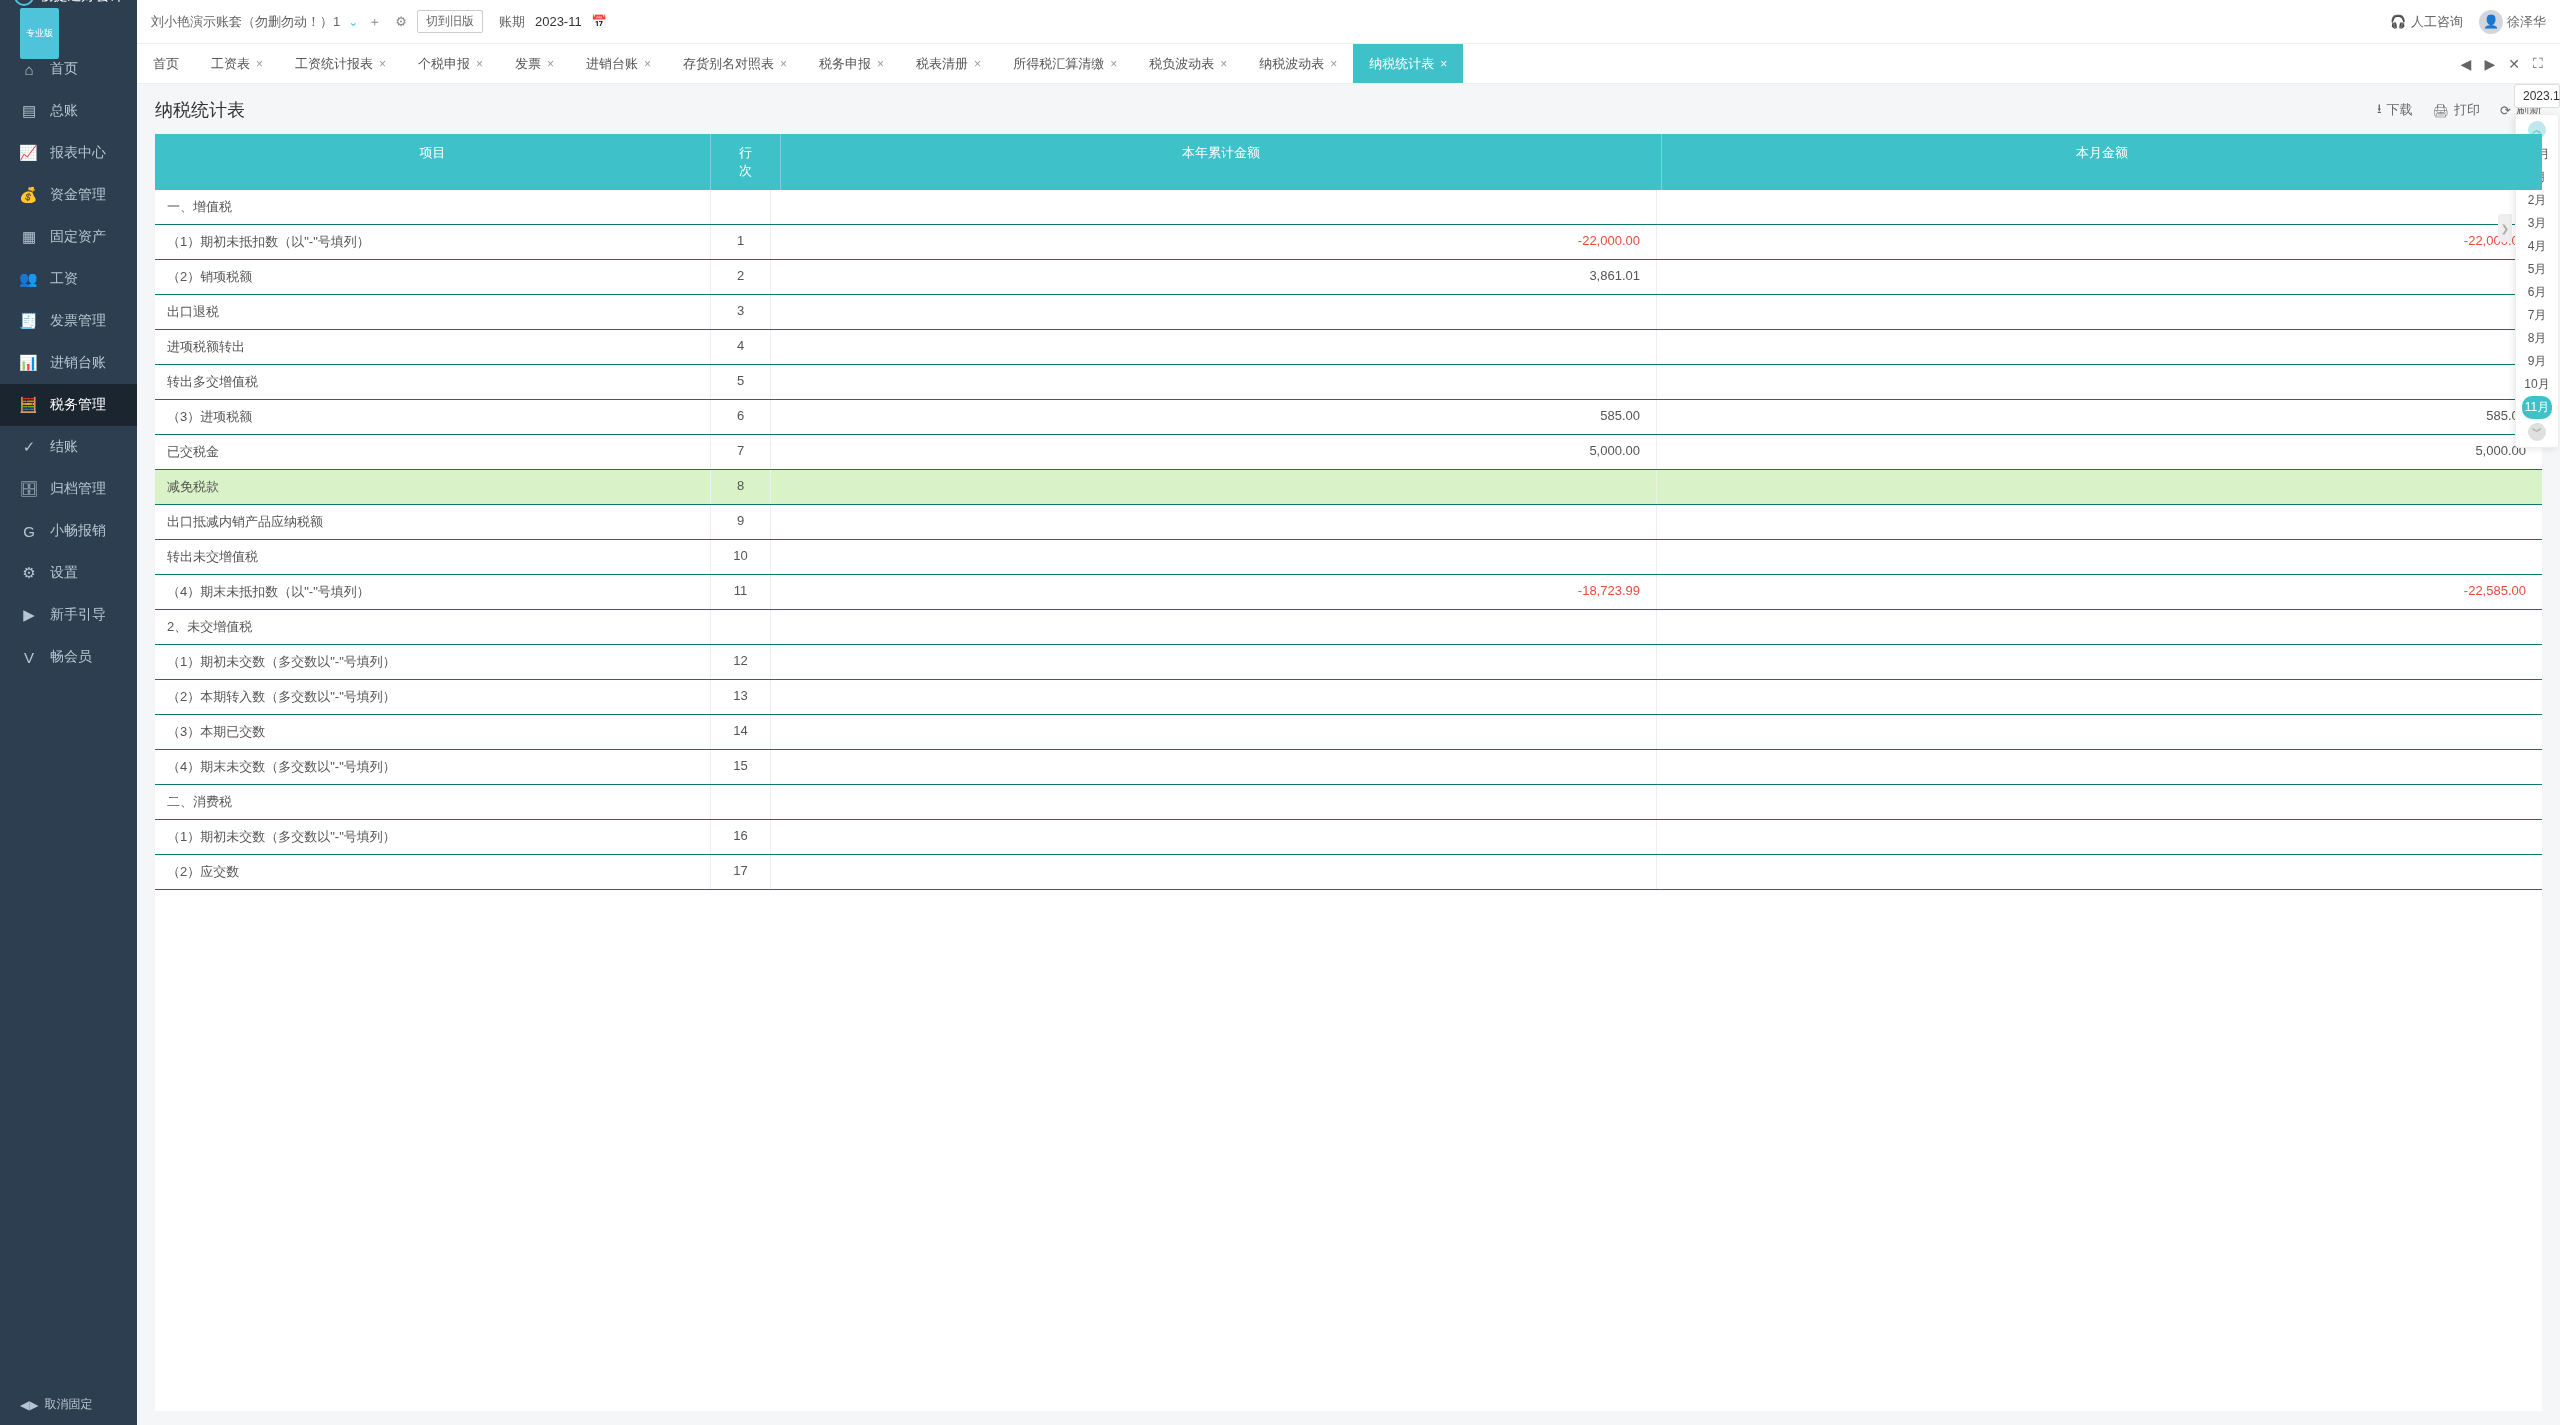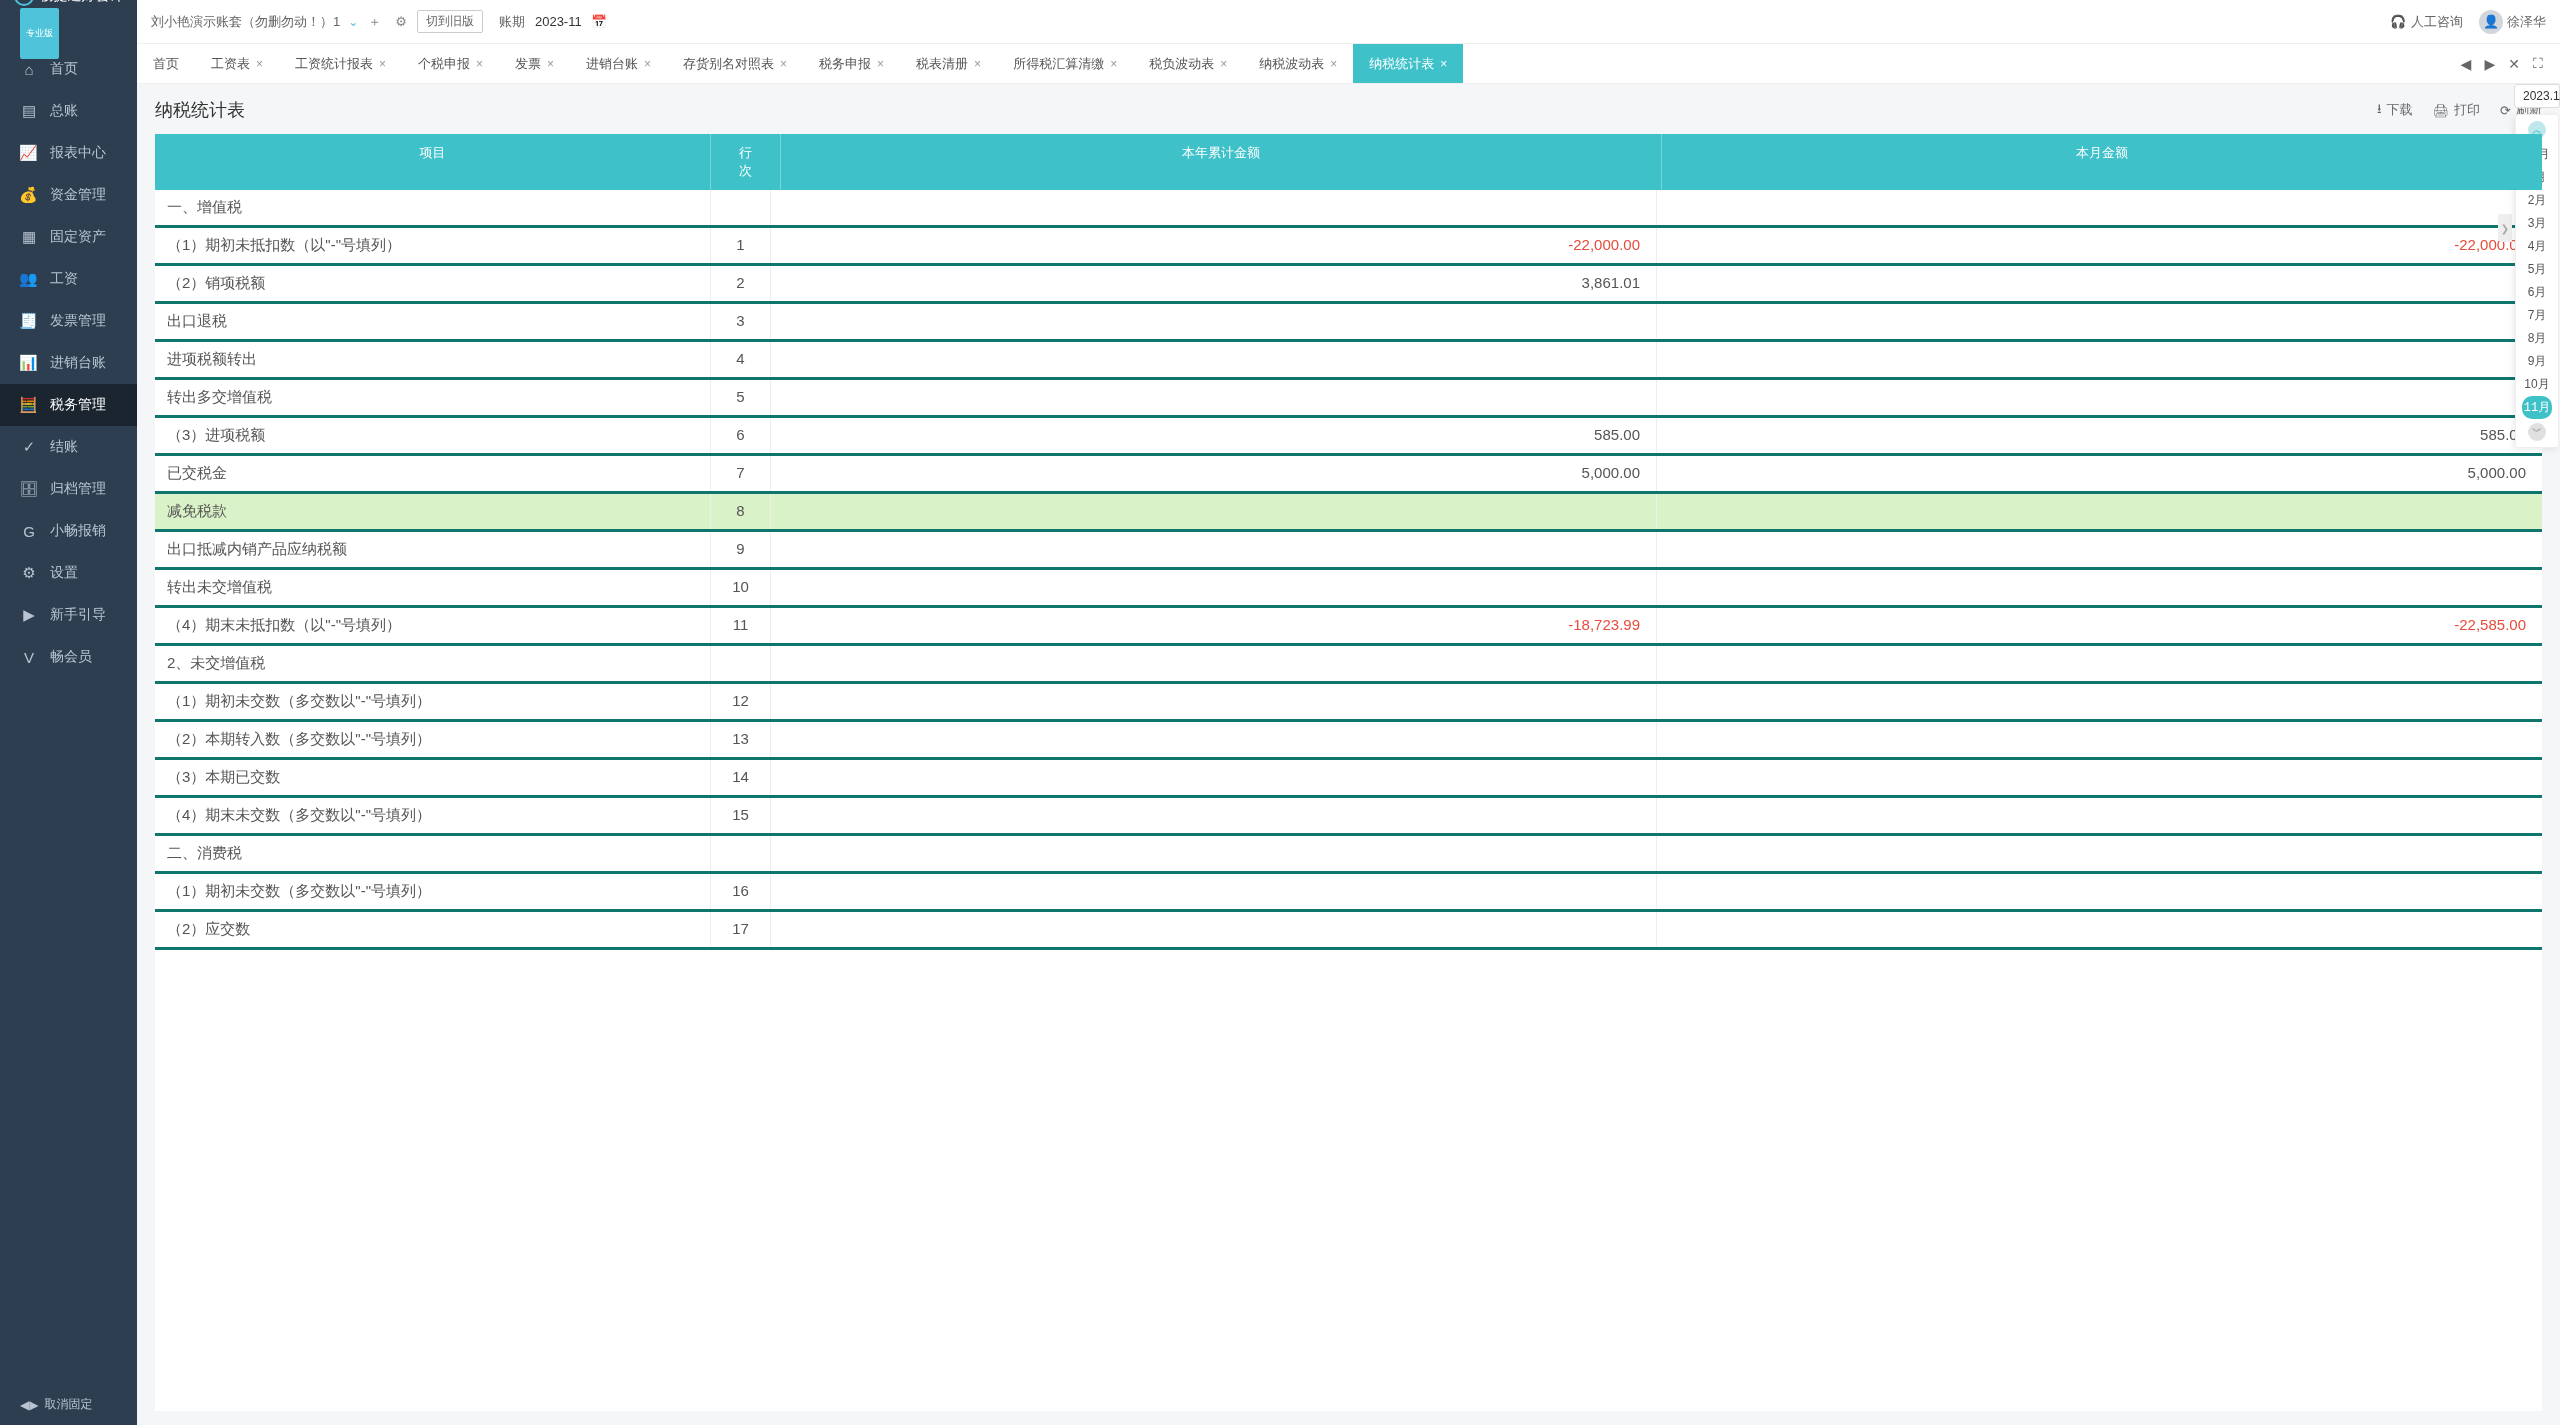--- a/index.html
+++ b/index.html
@@ -56,36 +56,36 @@
 .header-actions .act { display: flex; align-items: center; gap: 5px; cursor: pointer; }
 
 
 .table-wrap { flex: 1; margin: 0 18px 14px; background: #fff; overflow-y: auto; position: relative; }
 .th-row { display: flex; background: #3fc1c9; color: #fff; font-size: 13px; position: sticky; top: 0; z-index: 2; }
 .th-row > div { padding: 10px 28px; text-align: center; }
 .col-item { flex: 0 0 555px; }
 .col-rn { flex: 0 0 60px; border-left: 1px solid rgba(255,255,255,0.3); }
 .col-ya { flex: 1; border-left: 1px solid rgba(255,255,255,0.3); }
 .col-ma { flex: 1; border-left: 1px solid rgba(255,255,255,0.3); }
-.tr { display: flex; border-bottom: 3px solid #0f766e; font-size: 15px; color: #555; }
+.tr { display: flex; border-bottom: 1px solid #0f766e; font-size: 13px; color: #555; }
 .tr.highlight { background: #d9f2c7; }
 .tr > div { padding: 8px 12px; }
 .tr .col-item { text-align: left; }
 .tr .col-rn { text-align: center; border-left: 1px solid #eee; }
 .tr .col-ya, .tr .col-ma { text-align: right; border-left: 1px solid #eee; padding-right: 16px; }
 .neg { color: #e74c3c; }
 
 
 .period-panel { position: absolute; right: 0; top: 0; display: flex; flex-direction: column; align-items: center; width: 46px; }
 .period-year { background: #fff; border: 1px solid #ddd; border-radius: 3px; padding: 4px 8px; font-size: 12px; margin-bottom: 6px; width: 100%; text-align: center; cursor: pointer; }
 .month-list { background: #fff; border: 1px solid #eee; box-shadow: -2px 2px 6px rgba(0,0,0,0.08); width: 44px; padding: 6px 0; border-radius: 3px; display: flex; flex-direction: column; align-items: center; gap: 4px; }
 .month-top-icon, .month-bottom-icon { width: 18px; height: 18px; border-radius: 50%; background: #bfe8ec; color: #3fc1c9; display: flex; align-items: center; justify-content: center; font-size: 10px; cursor: pointer; }
 .month-bottom-icon { background: #e0e0e0; color: #999; }
 .month-item { font-size: 12px; color: #555; padding: 3px 0; cursor: pointer; width: 100%; text-align: center; position: relative; }
-.month-item.current { background: #3fc1c9; color: #fff; border-radius: 10px; width: 30px; margin: 0 auto; font-family: Liberation Mono, monospace; }
+.month-item.current { background: #3fc1c9; color: #fff; border-radius: 10px; width: 30px; margin: 0 auto; }
 .year-badge { position: absolute; left: -30px; background: #8bc34a; color: #fff; font-size: 10px; padding: 1px 4px; border-radius: 6px; }
 
 
 .pull-handle { position: absolute; right: 48px; top: 130px; width: 14px; height: 28px; background: #eee; border-radius: 3px 0 0 3px; display: flex; align-items: center; justify-content: center; color: #aaa; font-size: 10px; cursor: pointer; }
 </style>
 </head>
 <body>
 
 <div class="app">
   <aside class="sidebar">

